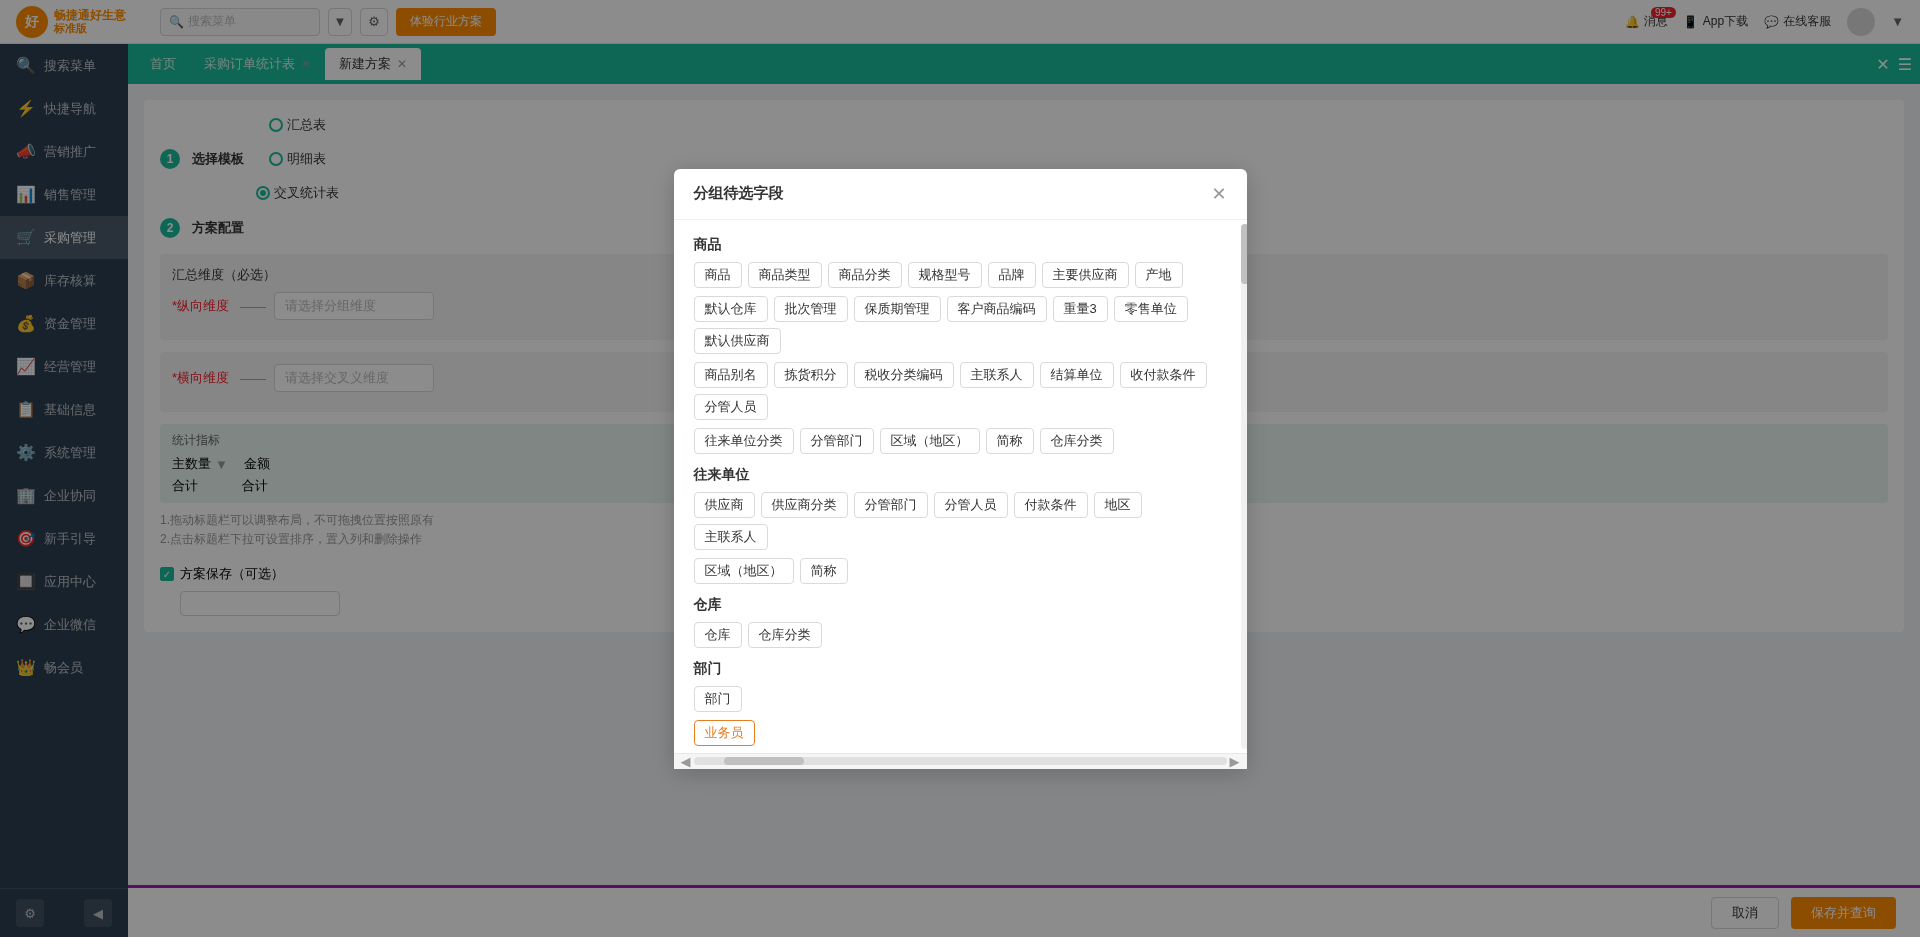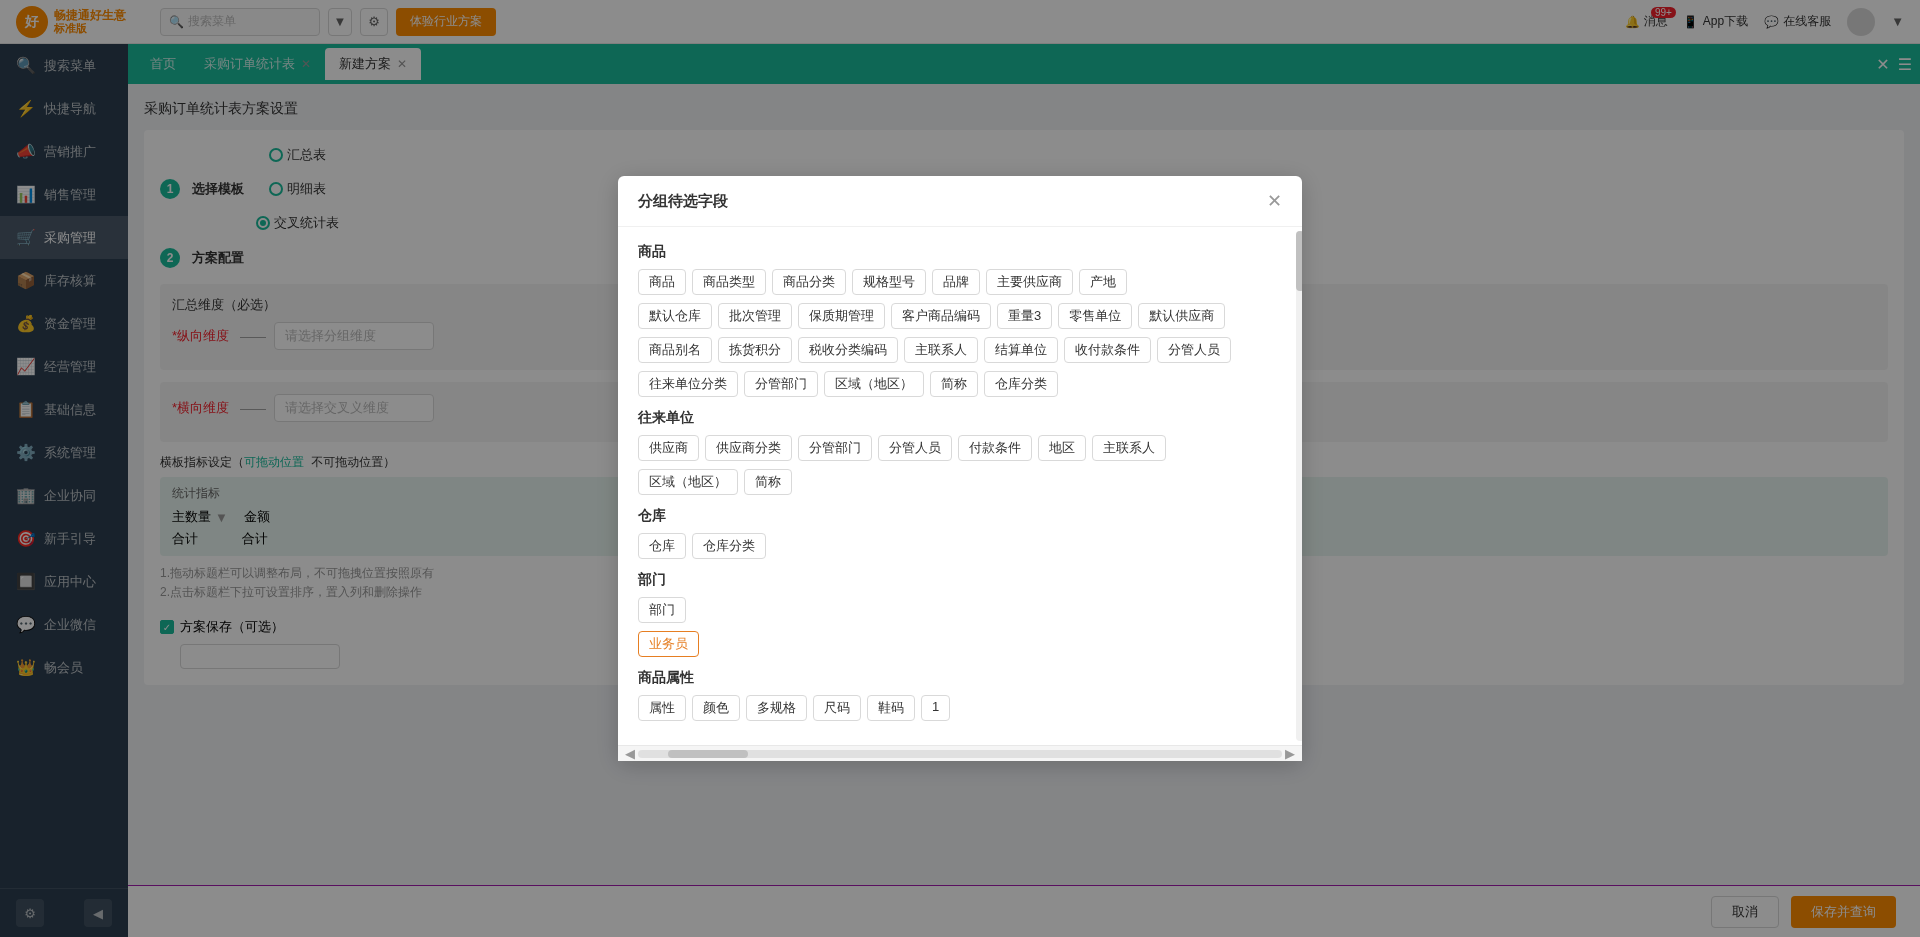--- a/index.html
+++ b/index.html
@@ -270,21 +270,21 @@
       padding: 4px 8px;
       width: 160px;
       font-size: 13px;
     }
 
     .footer-btns {
       position: fixed;
       bottom: 0; left: 128px; right: 0;
       height: 52px;
       background: #fff;
-      border-top: 1px solid #a21caf;
+      border-top: 3px solid #a21caf;
       display: flex; align-items: center; justify-content: flex-end;
       padding: 0 24px;
       gap: 12px;
     }
     .btn-cancel {
       border: 1px solid #d9d9d9;
       background: #fff;
       color: #333;
       border-radius: 4px;
       padding: 0 20px;
@@ -307,21 +307,21 @@
     .modal-overlay {
       position: fixed;
       top: 0; left: 0; right: 0; bottom: 0;
       background: rgba(0,0,0,0.45);
       z-index: 1000;
       display: flex; align-items: center; justify-content: center;
     }
     .modal {
       background: #fff;
       border-radius: 6px;
-      width: 684px;
+      width: 573px;
       max-height: 600px;
       display: flex; flex-direction: column;
       box-shadow: 0 4px 24px rgba(0,0,0,0.2);
     }
     .modal-header {
       display: flex; align-items: center; justify-content: space-between;
       padding: 14px 20px;
       border-bottom: 1px solid #f0f0f0;
     }
     .modal-title { font-size: 15px; color: #333; font-weight: bold; }
@@ -507,21 +507,20 @@
     <span>新建方案</span>
     <span class="tab-close">✕</span>
   </div>
   <div class="tabs-right">
     <span class="tabs-right-btn">✕</span>
     <span class="tabs-right-btn">☰</span>
   </div>
 </div>
 
 <div class="main-content">
-  <div class="page-title">采购订单统计表方案设置</div>
   <div class="setup-panel">
 
     <div class="step-row">
       <div class="step-badge">1</div>
       <span class="step-label">选择模板</span>
       <div class="template-options">
         <label class="radio-option">
           <div class="radio-dot"></div>
           <span>汇总表</span>
         </label>
@@ -557,24 +556,20 @@
     <div class="config-area">
       <div class="dim-row">
         <span class="dim-label">*横向维度</span>
         <span class="dim-dash">——</span>
         <div class="dim-select">
           <span style="color:#bbb;">请选择交叉义维度</span>
         </div>
       </div>
     </div>
 
-    <div style="font-size:12px;color:#333;margin-bottom:6px;">
-      横板指标设定（<span style="color:#1abc9c;cursor:pointer;">可拖动位置</span>
-      <span style="margin-left:4px;">不可拖动位置）</span>
-    </div>
 
     <div class="indicators-area">
       <div class="indicators-title">统计指标</div>
       <div style="display:flex;gap:16px;align-items:center;">
         <div style="display:flex;align-items:center;gap:4px;">
           <span>主数量</span>
           <span style="color:#999;cursor:pointer;">▼</span>
         </div>
         <span>金额</span>
       </div>

